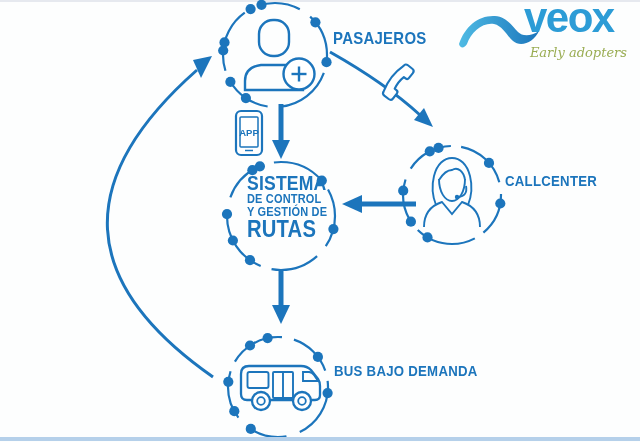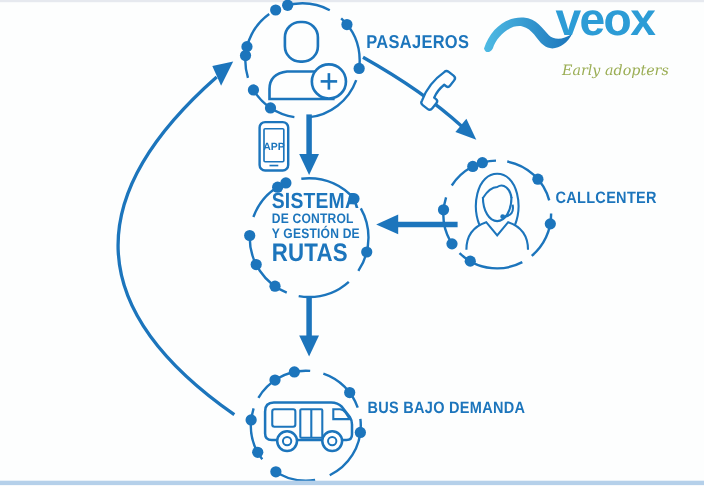--- a/index.html
+++ b/index.html
@@ -20,30 +20,29 @@
   .lbl-callcenter{left:505px;top:172px;font-size:15px;}
   .lbl-bus{left:334px;top:362px;font-size:15px;}
   .sistema-block{
     position:absolute;left:247px;top:174px;color:var(--accent);font-weight:bold;
     transform:scaleX(0.88);transform-origin:left top;letter-spacing:.2px;
   }
   .sis-l1{font-size:20px;line-height:19px;}
   .sis-l2{font-size:12.5px;line-height:13px;}
   .sis-l3{font-size:12.5px;line-height:13px;}
   .sis-l4{font-size:23px;line-height:21px;}
-  .logo{position:absolute;left:436px;top:0;width:180px;height:66px;}
+  .logo{position:absolute;left:455px;top:0;width:180px;height:66px;}
   .logo-brand{
     position:absolute;left:69px;top:-3px;font-size:42px;font-weight:bold;line-height:1;
     letter-spacing:-1.5px;color:var(--logo-blue);
   }
   .logo-tagline{
     position:absolute;left:70px;top:45px;width:102px;text-align:right;
     font-family:"DejaVu Serif",serif;font-style:italic;font-size:13px;
     color:var(--tagline-green);
-    margin-top:12px;
   }
   .logo-swoosh{position:absolute;left:0;top:10px;}
 </style>
 </head>
 <body>
 
 <div class="stage" style="--accent: #1C75BC; --logo-blue: #2C9CD6; --tagline-green: #9AAD53;">
 
   <div class="top-line" style="background: rgb(230, 233, 239);"></div>
 

